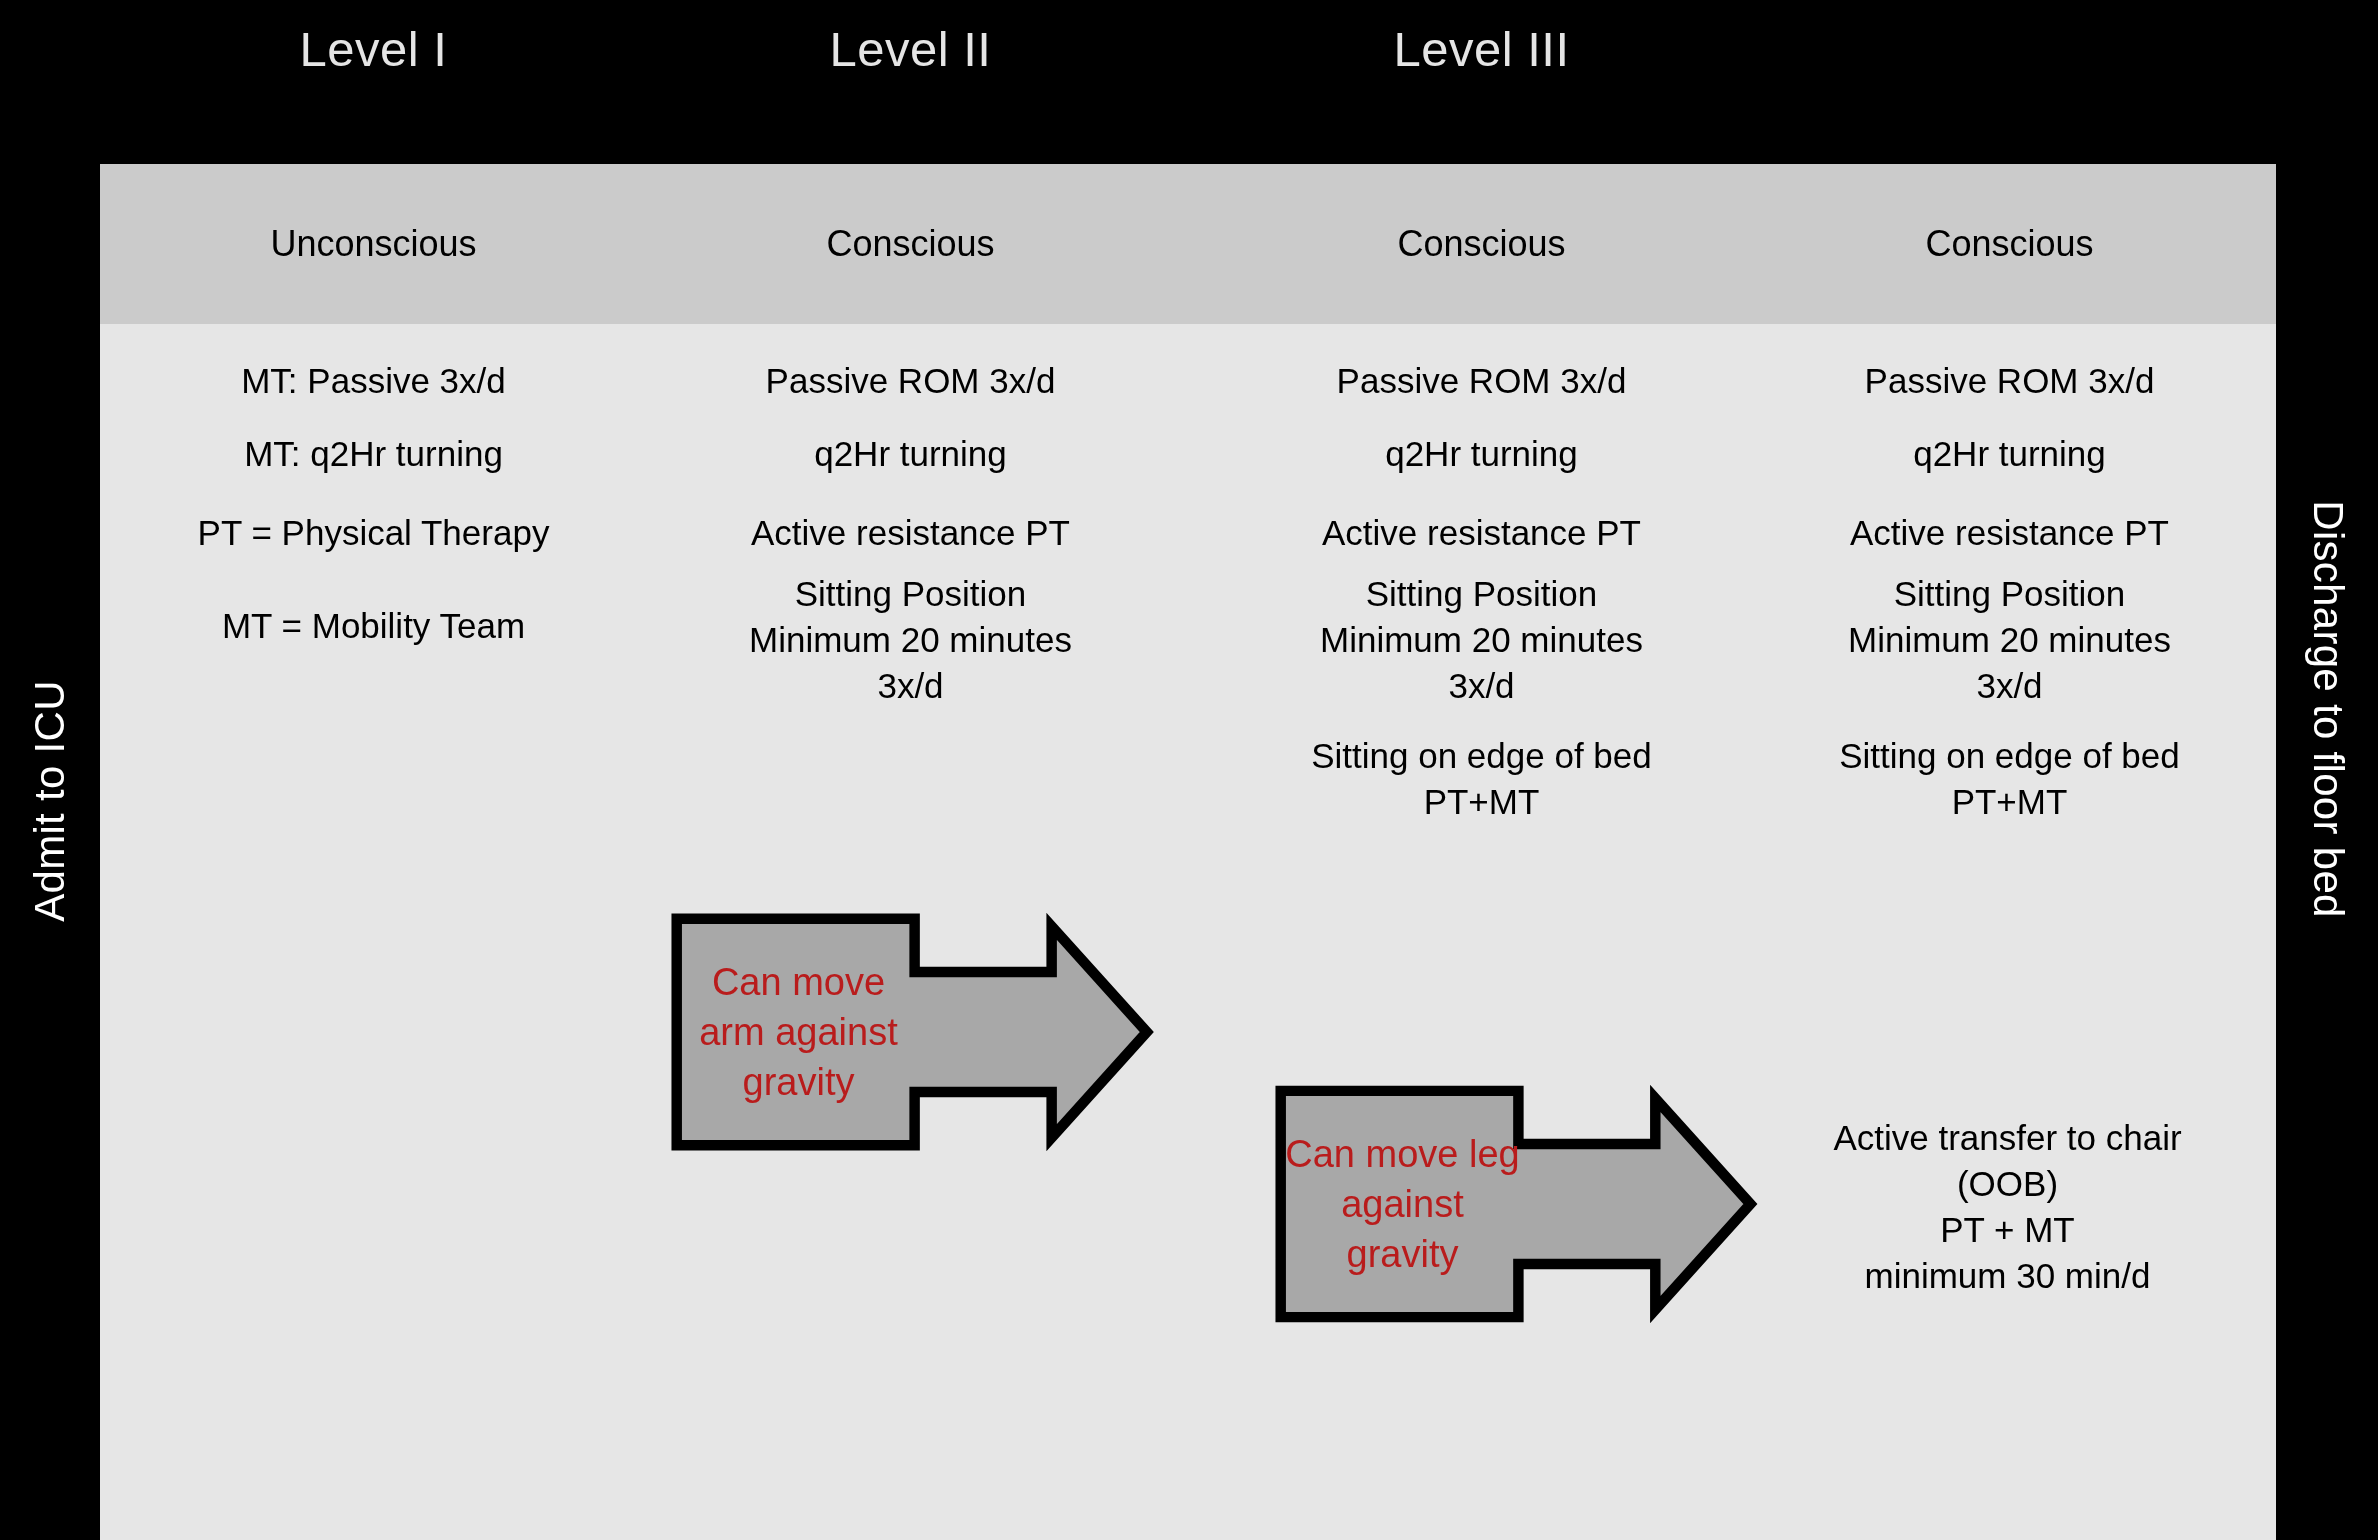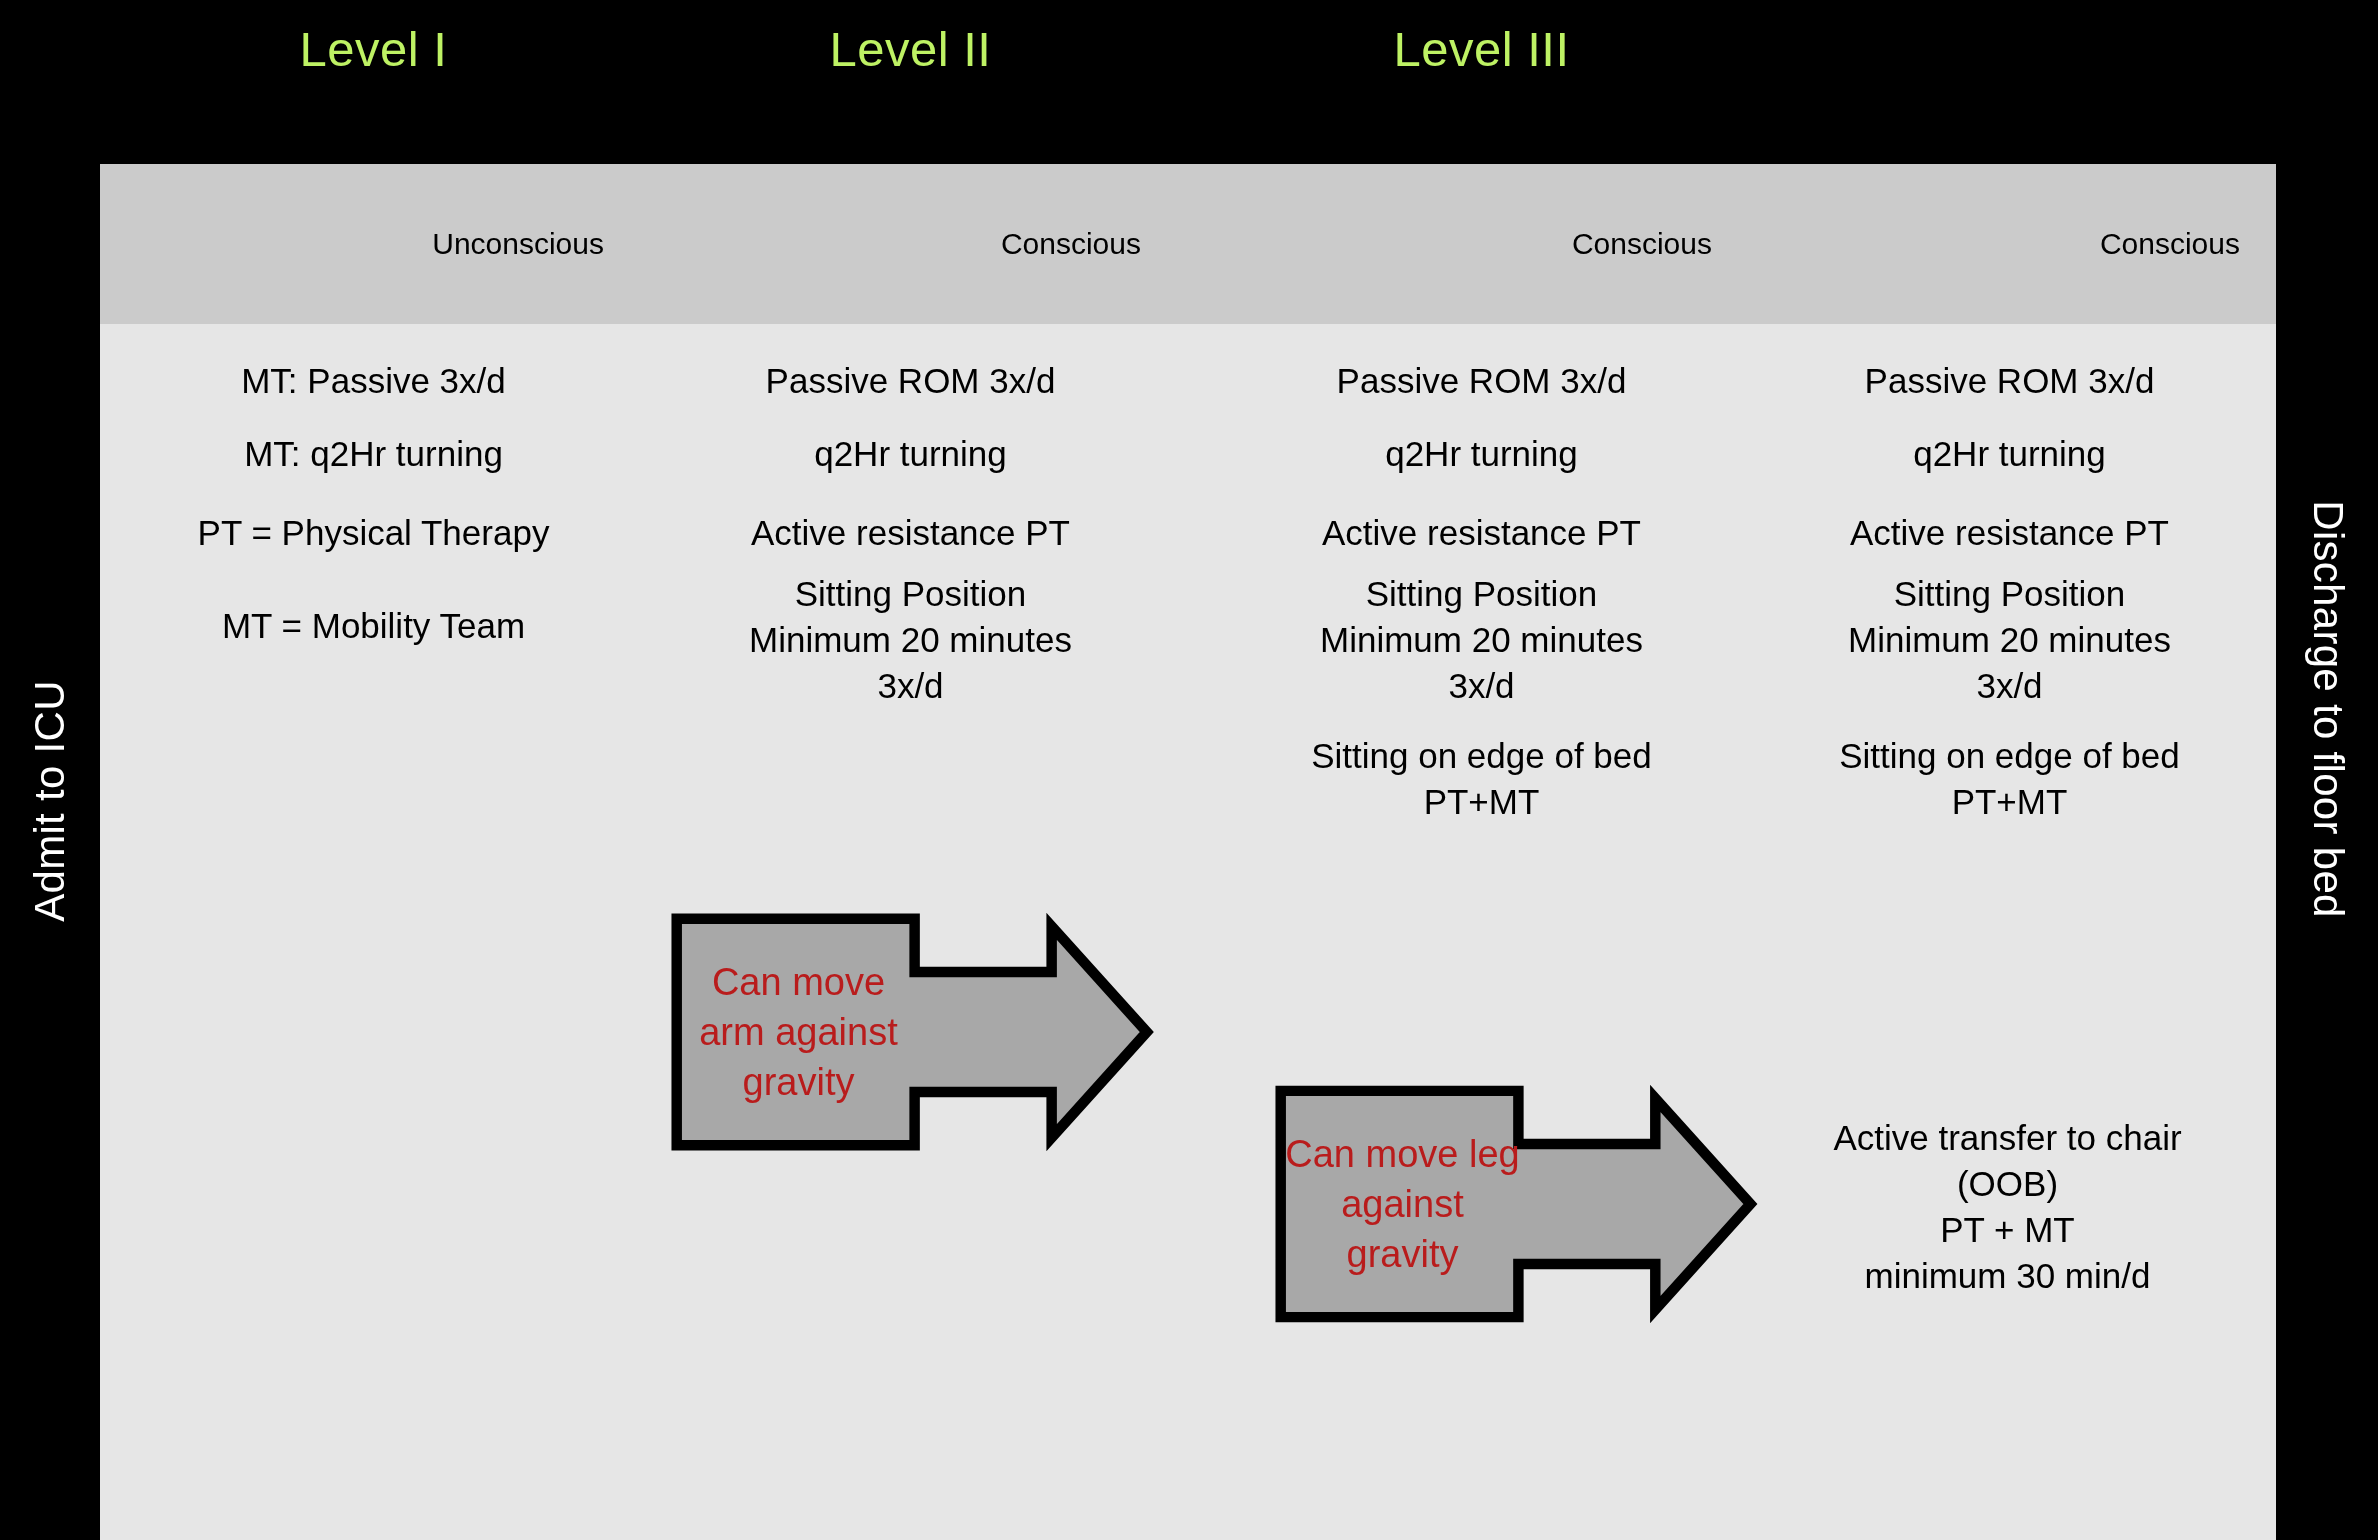--- a/index.html
+++ b/index.html
@@ -17,21 +17,21 @@
     background: #000000;
     overflow: hidden;
   }
 
   
   .level-header {
     position: absolute;
     top: 15px;
     height: 68px;
     line-height: 68px;
-    color: #bef264;
+    color: #e5e5e5;
     font-size: 49px;
     text-align: center;
     white-space: nowrap;
     letter-spacing: 0.5px;
   }
 
   
   #panel {
     position: absolute;
     left: 100px;
@@ -87,22 +87,21 @@
   
   .cell {
     position: absolute;
     color: #000000;
     font-size: 35px;
     line-height: 46px;
     text-align: center;
     white-space: pre-line;
   }
   .cell.conscious {
-    font-size: 30px;
-    text-align: right;
+    font-size: 36px;
   }
 
   
   .arrow-group {
     position: absolute;
   }
   .arrow-group svg {
     display: block;
     overflow: visible;
   }

